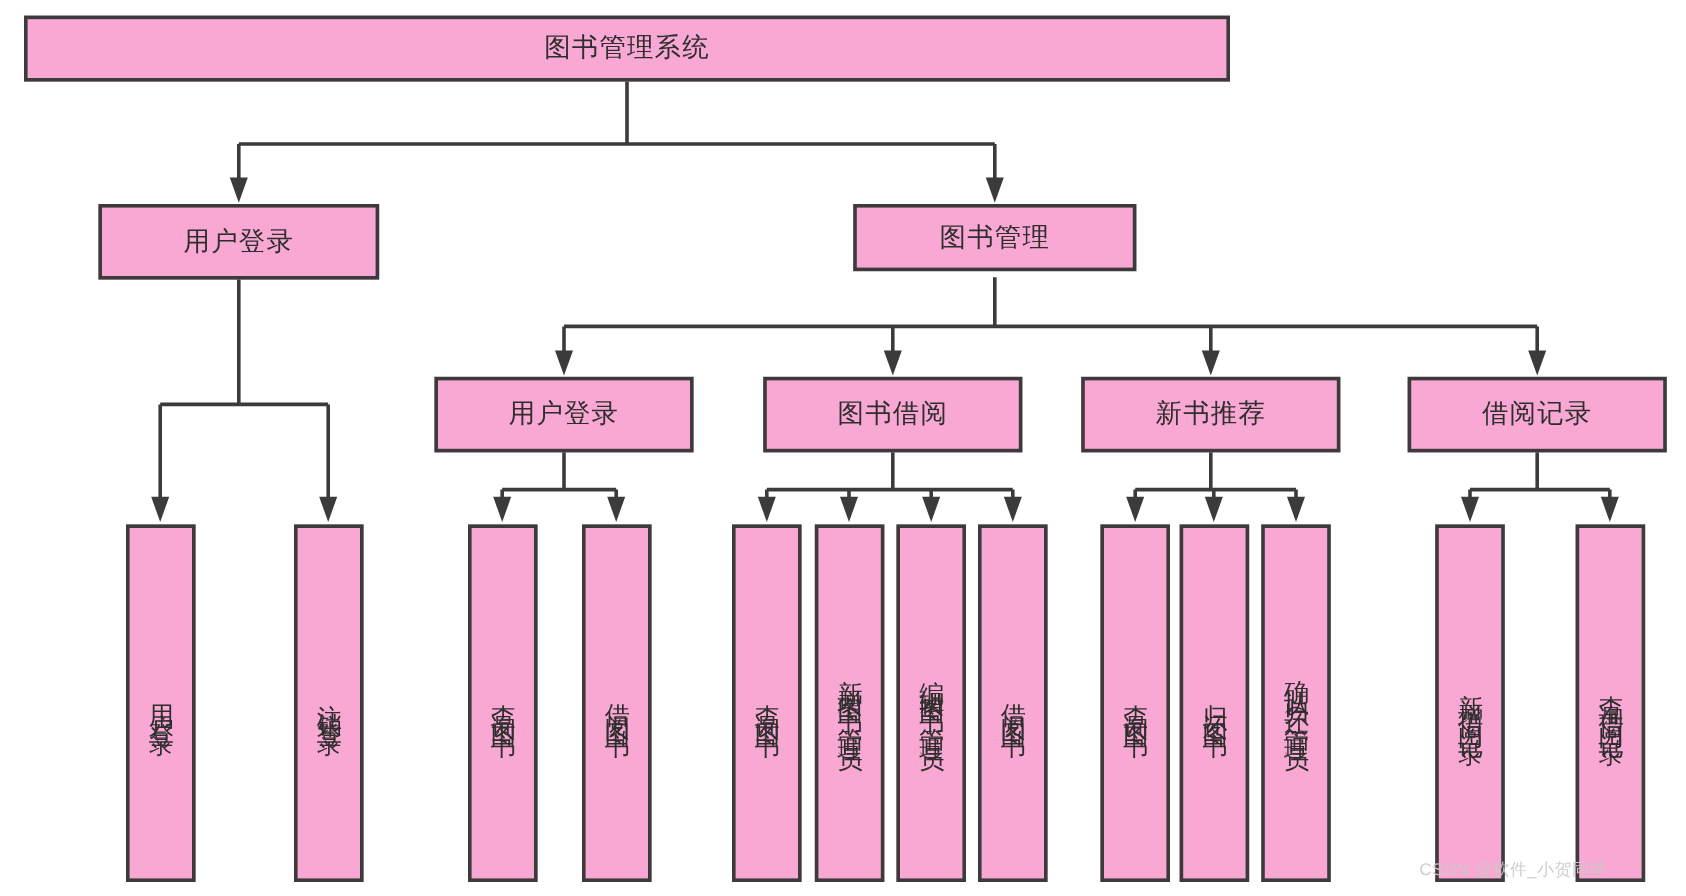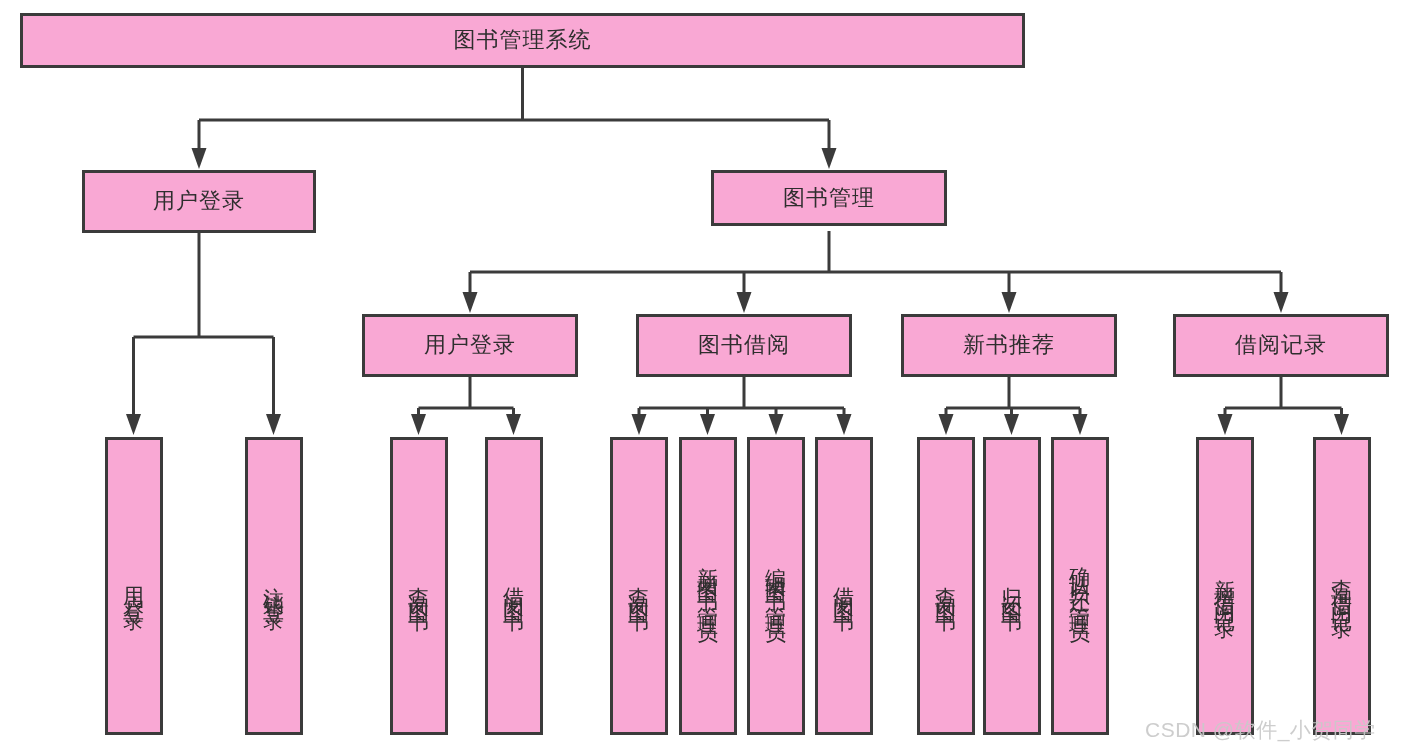--- a/index.html
+++ b/index.html
@@ -15,22 +15,22 @@
     border:3px solid #3b3b3b;display:flex;align-items:center;justify-content:center;
     z-index:1;text-align:center;
   }
   .h{font-size:22px;line-height:1.2;letter-spacing:1px;}
   .leaf{
     top:437px;width:58px;height:298px;
     writing-mode:vertical-rl;text-orientation:mixed;
     font-size:21px;line-height:1;letter-spacing:8px;
   }
   .watermark{
-    position:absolute;left:1145px;top:716px;z-index:3;
-    font-size:21px;letter-spacing:0.5px;color:rgba(201,201,201,0.92);
+    position:absolute;left:1183px;top:716px;z-index:3;
+    font-size:14px;letter-spacing:0.5px;color:rgba(201,201,201,0.92);
     white-space:nowrap;
   }
 </style>
 </head>
 <body>
 
 <div id="stage">
 
   <svg id="wires" width="1405" height="747" viewBox="0 0 1405 747">
     <g>

